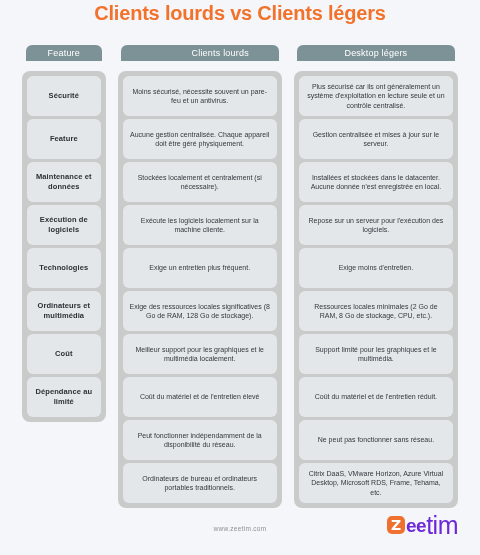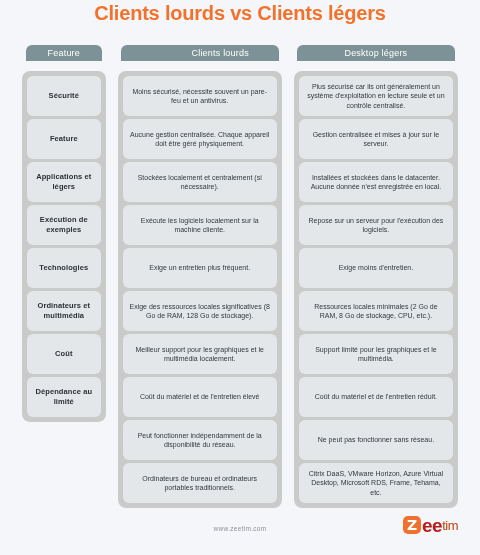--- a/index.html
+++ b/index.html
@@ -143,51 +143,51 @@
     color: #ffffff;
     font-size: 14px;
     font-weight: bold;
     display: flex;
     align-items: center;
     justify-content: center;
     line-height: 18px;
     font-family: "DejaVu Sans", sans-serif;
   }
   .logo-ee {
-    color: #b91c1c;
+    color: #6d28d9;
     font-size: 19px;
     font-weight: bold;
     line-height: 19px;
     margin-left: 1px;
     letter-spacing: -0.5px;
   }
   .logo-tim {
-    color: #c2410c;
-    font-size: 13px;
+    color: #6d28d9;
+    font-size: 25px;
     font-weight: normal;
     line-height: 19px;
     letter-spacing: -0.5px;
   }
 </style>
 </head>
 <body>
 
 <div class="page">
 
   <div class="title">Clients lourds vs Clients légers</div>
 
   <div class="table-wrap">
 
     <div class="column col-feature">
       <div class="col-header">Feature</div>
       <div class="col-body">
         <div class="cell cell-feature">Sécurité</div>
         <div class="cell cell-feature">Feature</div>
-        <div class="cell cell-feature">Applications et légers</div>
-        <div class="cell cell-feature">Exécution de exemples</div>
+        <div class="cell cell-feature">Maintenance et données</div>
+        <div class="cell cell-feature">Exécution de logiciels</div>
         <div class="cell cell-feature">Technologies</div>
         <div class="cell cell-feature">Ordinateurs et multimédia</div>
         <div class="cell cell-feature">Coût</div>
         <div class="cell cell-feature">Dépendance au limité</div>
       </div>
     </div>
 
     <div class="column col-thick">
       <div class="col-header">Clients lourds</div>
       <div class="col-body">

